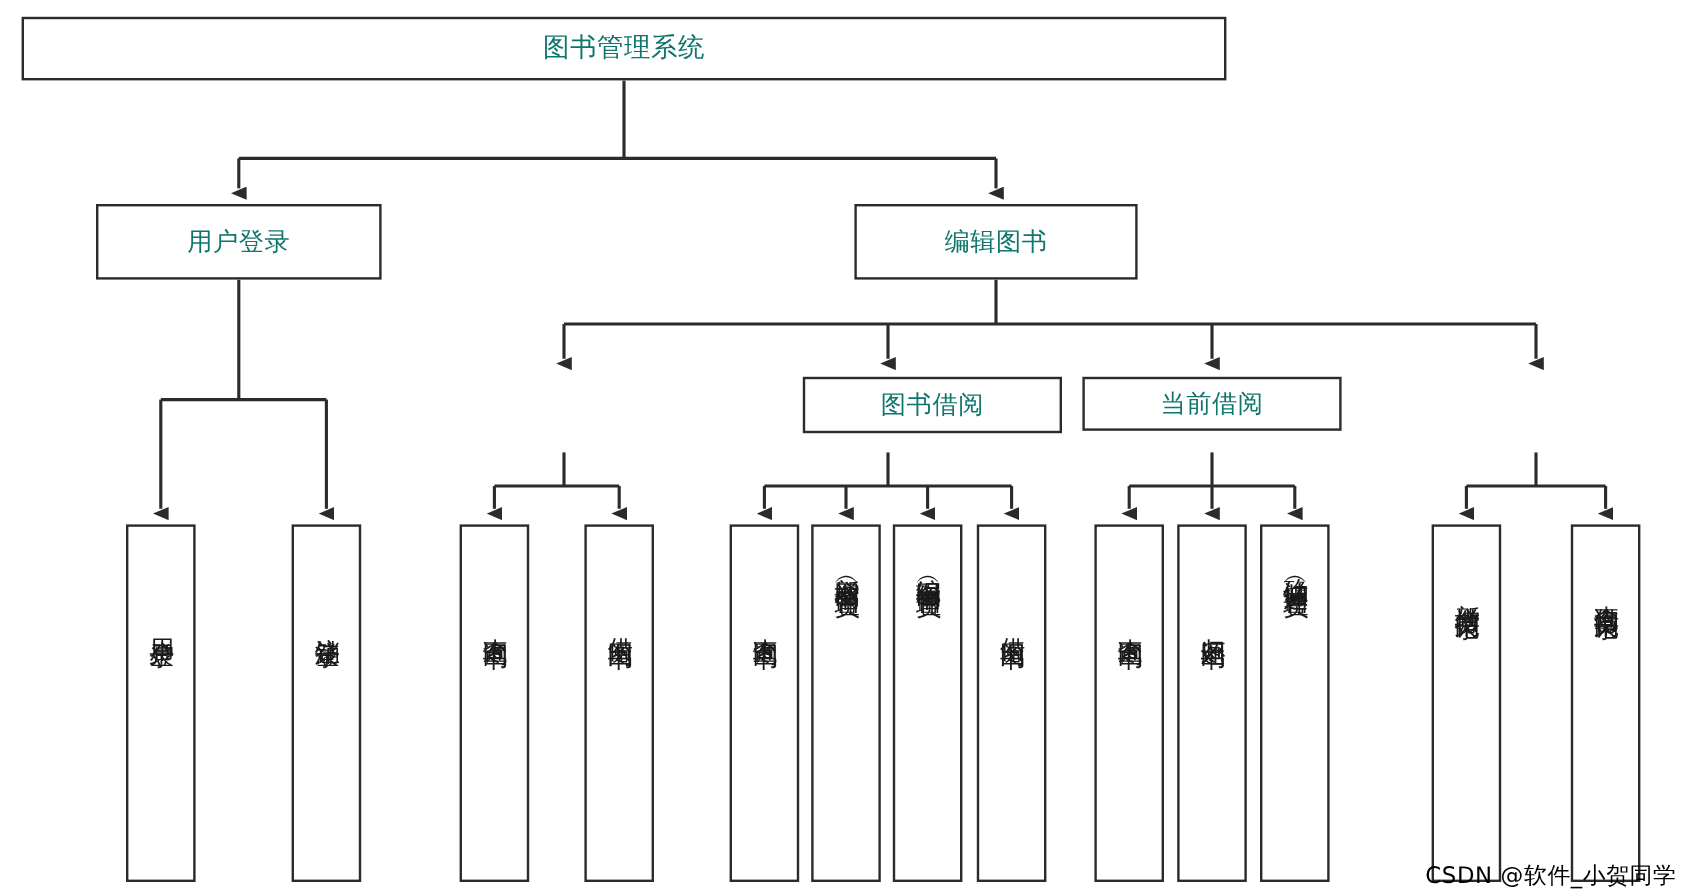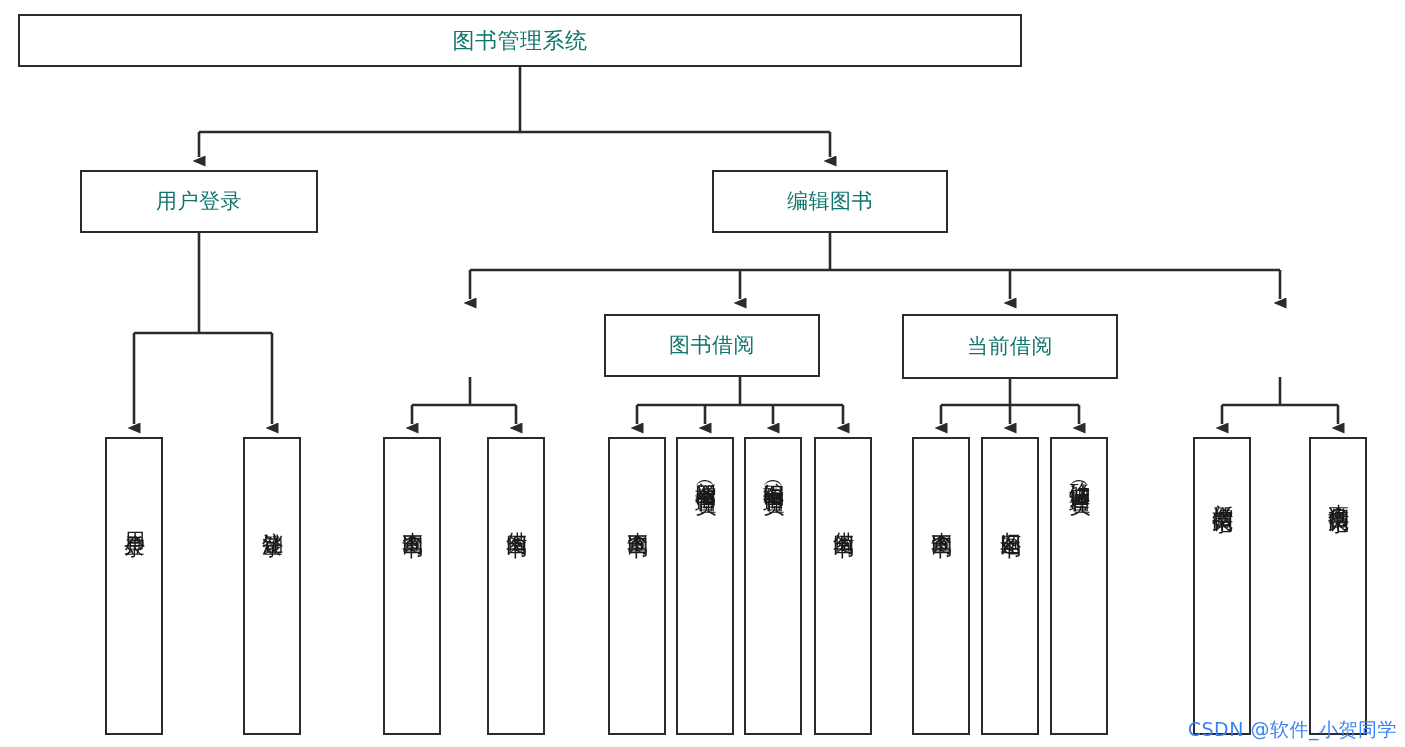--- a/index.html
+++ b/index.html
@@ -71,21 +71,21 @@
   
   .leaf.short{padding-top:76px;}
   .leaf.mid2{padding-top:48px;}
 
   
   #watermark{
     position:absolute;
     right:8px;
     bottom:4px;
     font-size:19px;
-    color:#3b82f6;
+    color:#000000;
     letter-spacing:0.5px;
     z-index:5;
     white-space:nowrap;
     font-family:"DejaVu Sans","Liberation Sans",sans-serif;
   }
 </style>
 </head>
 <body>
 
 <div id="canvas">
@@ -146,25 +146,25 @@
 
   <div class="node mid" style="left:80px; top:170px; width:238px; height:63px;">
     <span class="label">用户登录</span>
   </div>
 
   <div class="node mid" style="left:712px; top:170px; width:236px; height:63px;">
     <span class="label">编辑图书</span>
   </div>
 
 
-  <div class="node mid" style="left:604px; top:314px; width:216px; height:63px;">
+  <div class="node mid" style="left:669px; top:314px; width:216px; height:47px;">
     <span class="label">图书借阅</span>
   </div>
 
-  <div class="node mid" style="left:902px; top:314px; width:216px; height:65px;align-items:center;">
+  <div class="node mid" style="left:902px; top:314px; width:216px; height:45px;align-items:center;">
     <span class="label">当前借阅</span>
   </div>
 
 
   <div class="leaf short" style="left:105px; top:437px; width:58px; height:298px;">
     <span class="vlabel">用户登录</span>
   </div>
 
   <div class="leaf short" style="left:243px; top:437px; width:58px; height:298px;">
     <span class="vlabel">注销登录</span>

